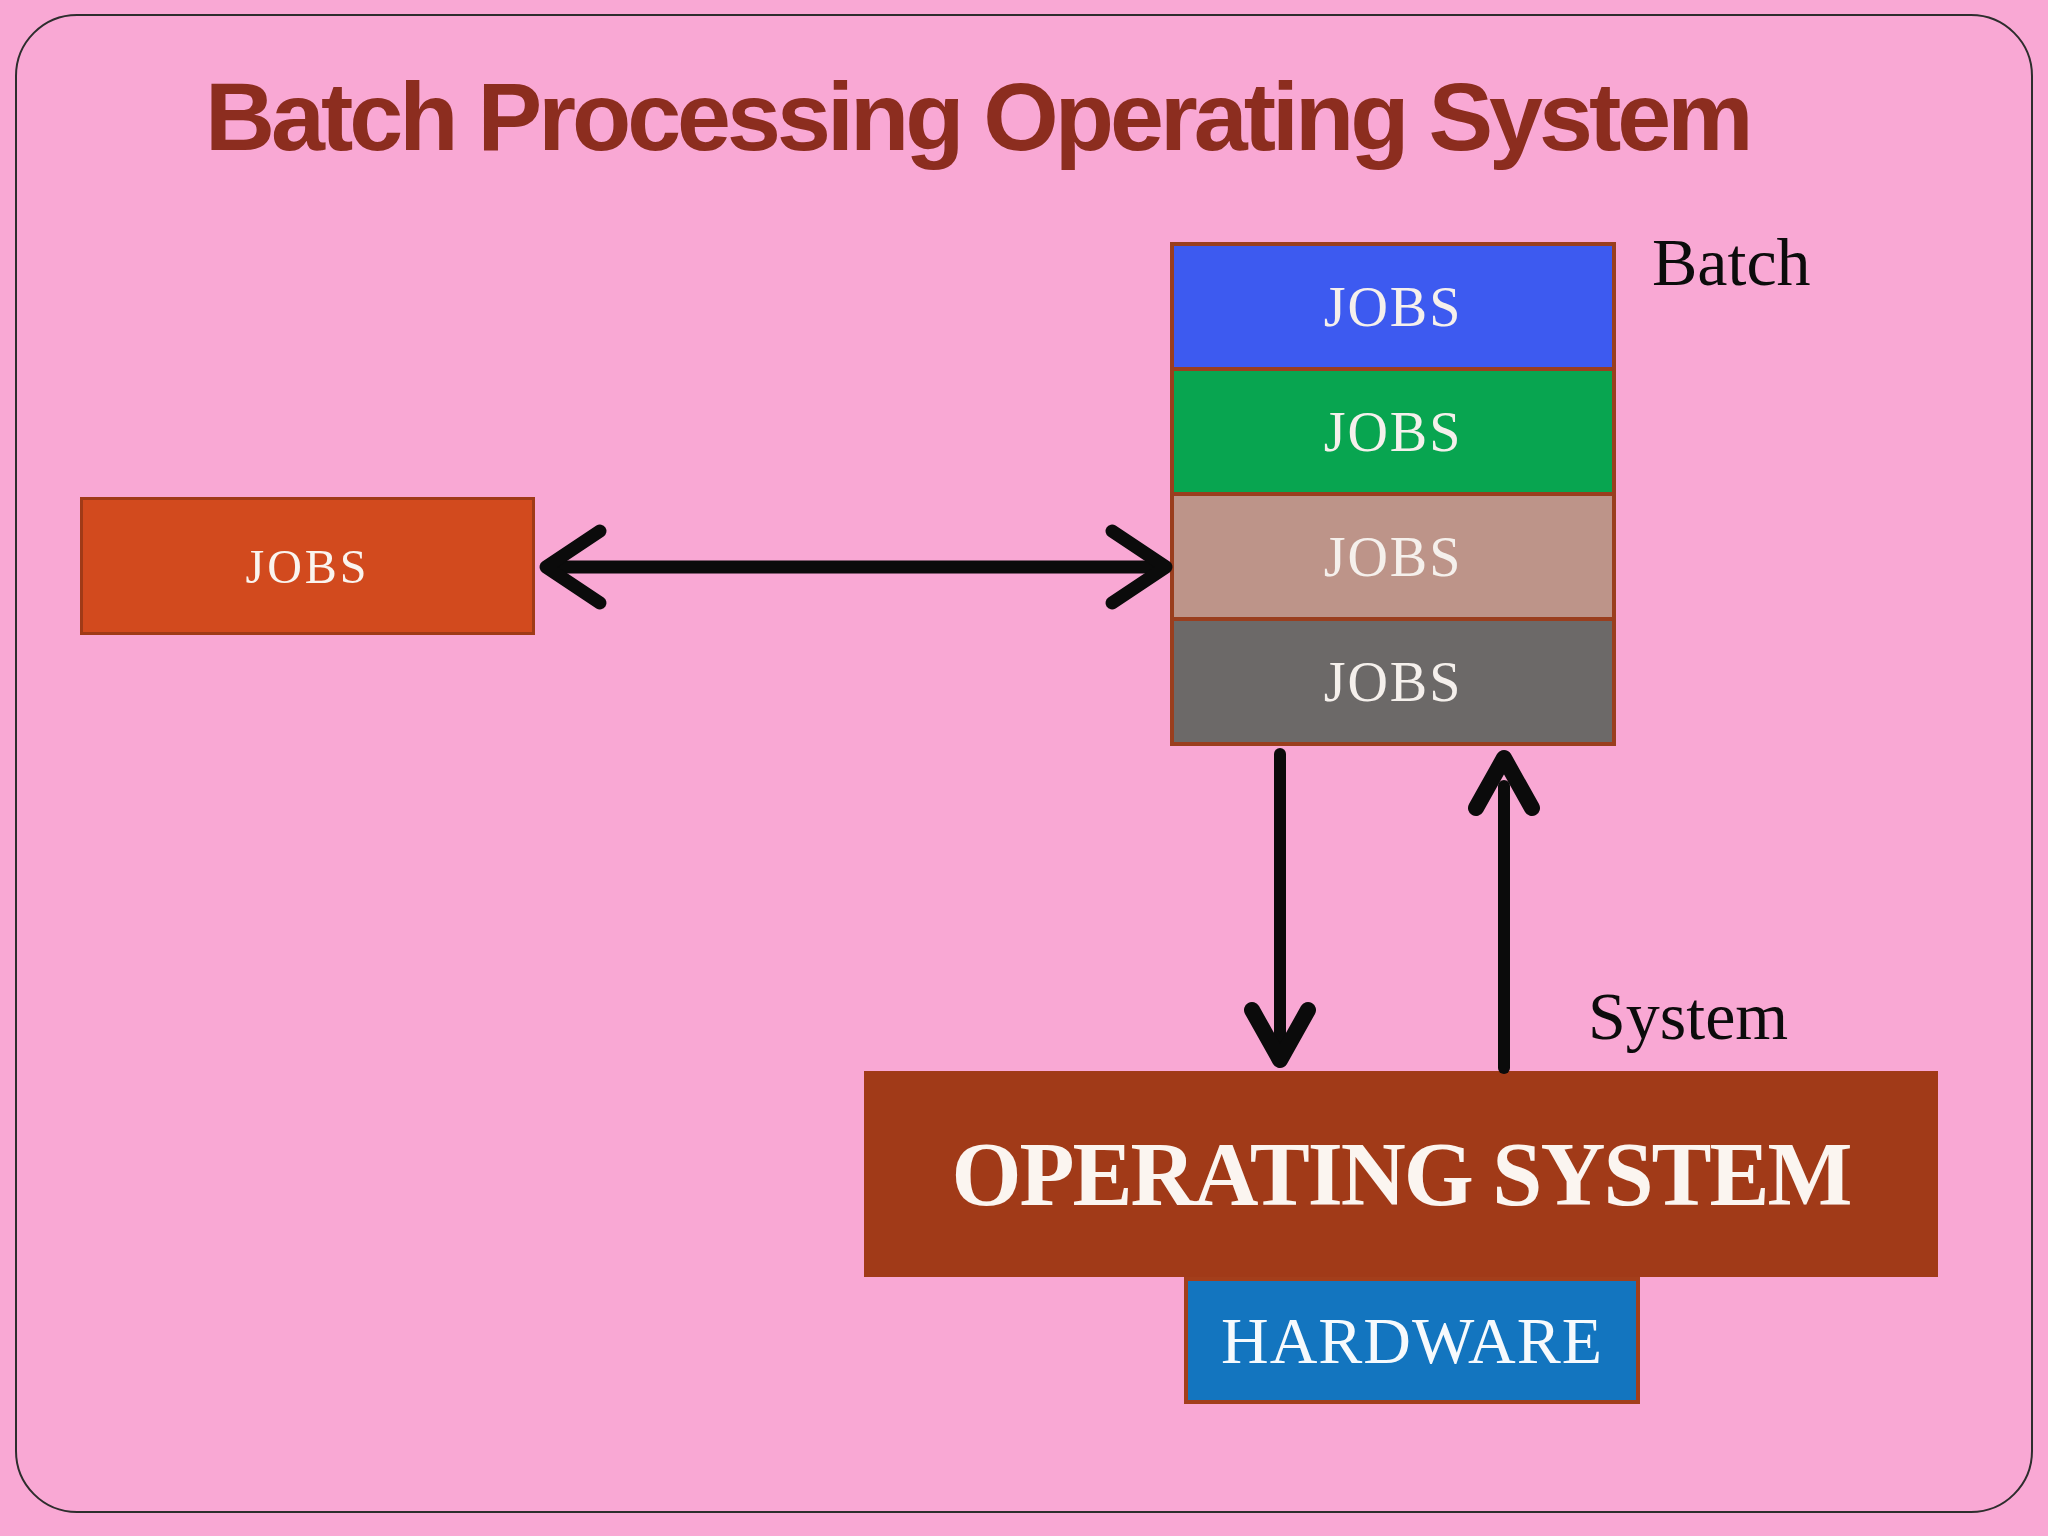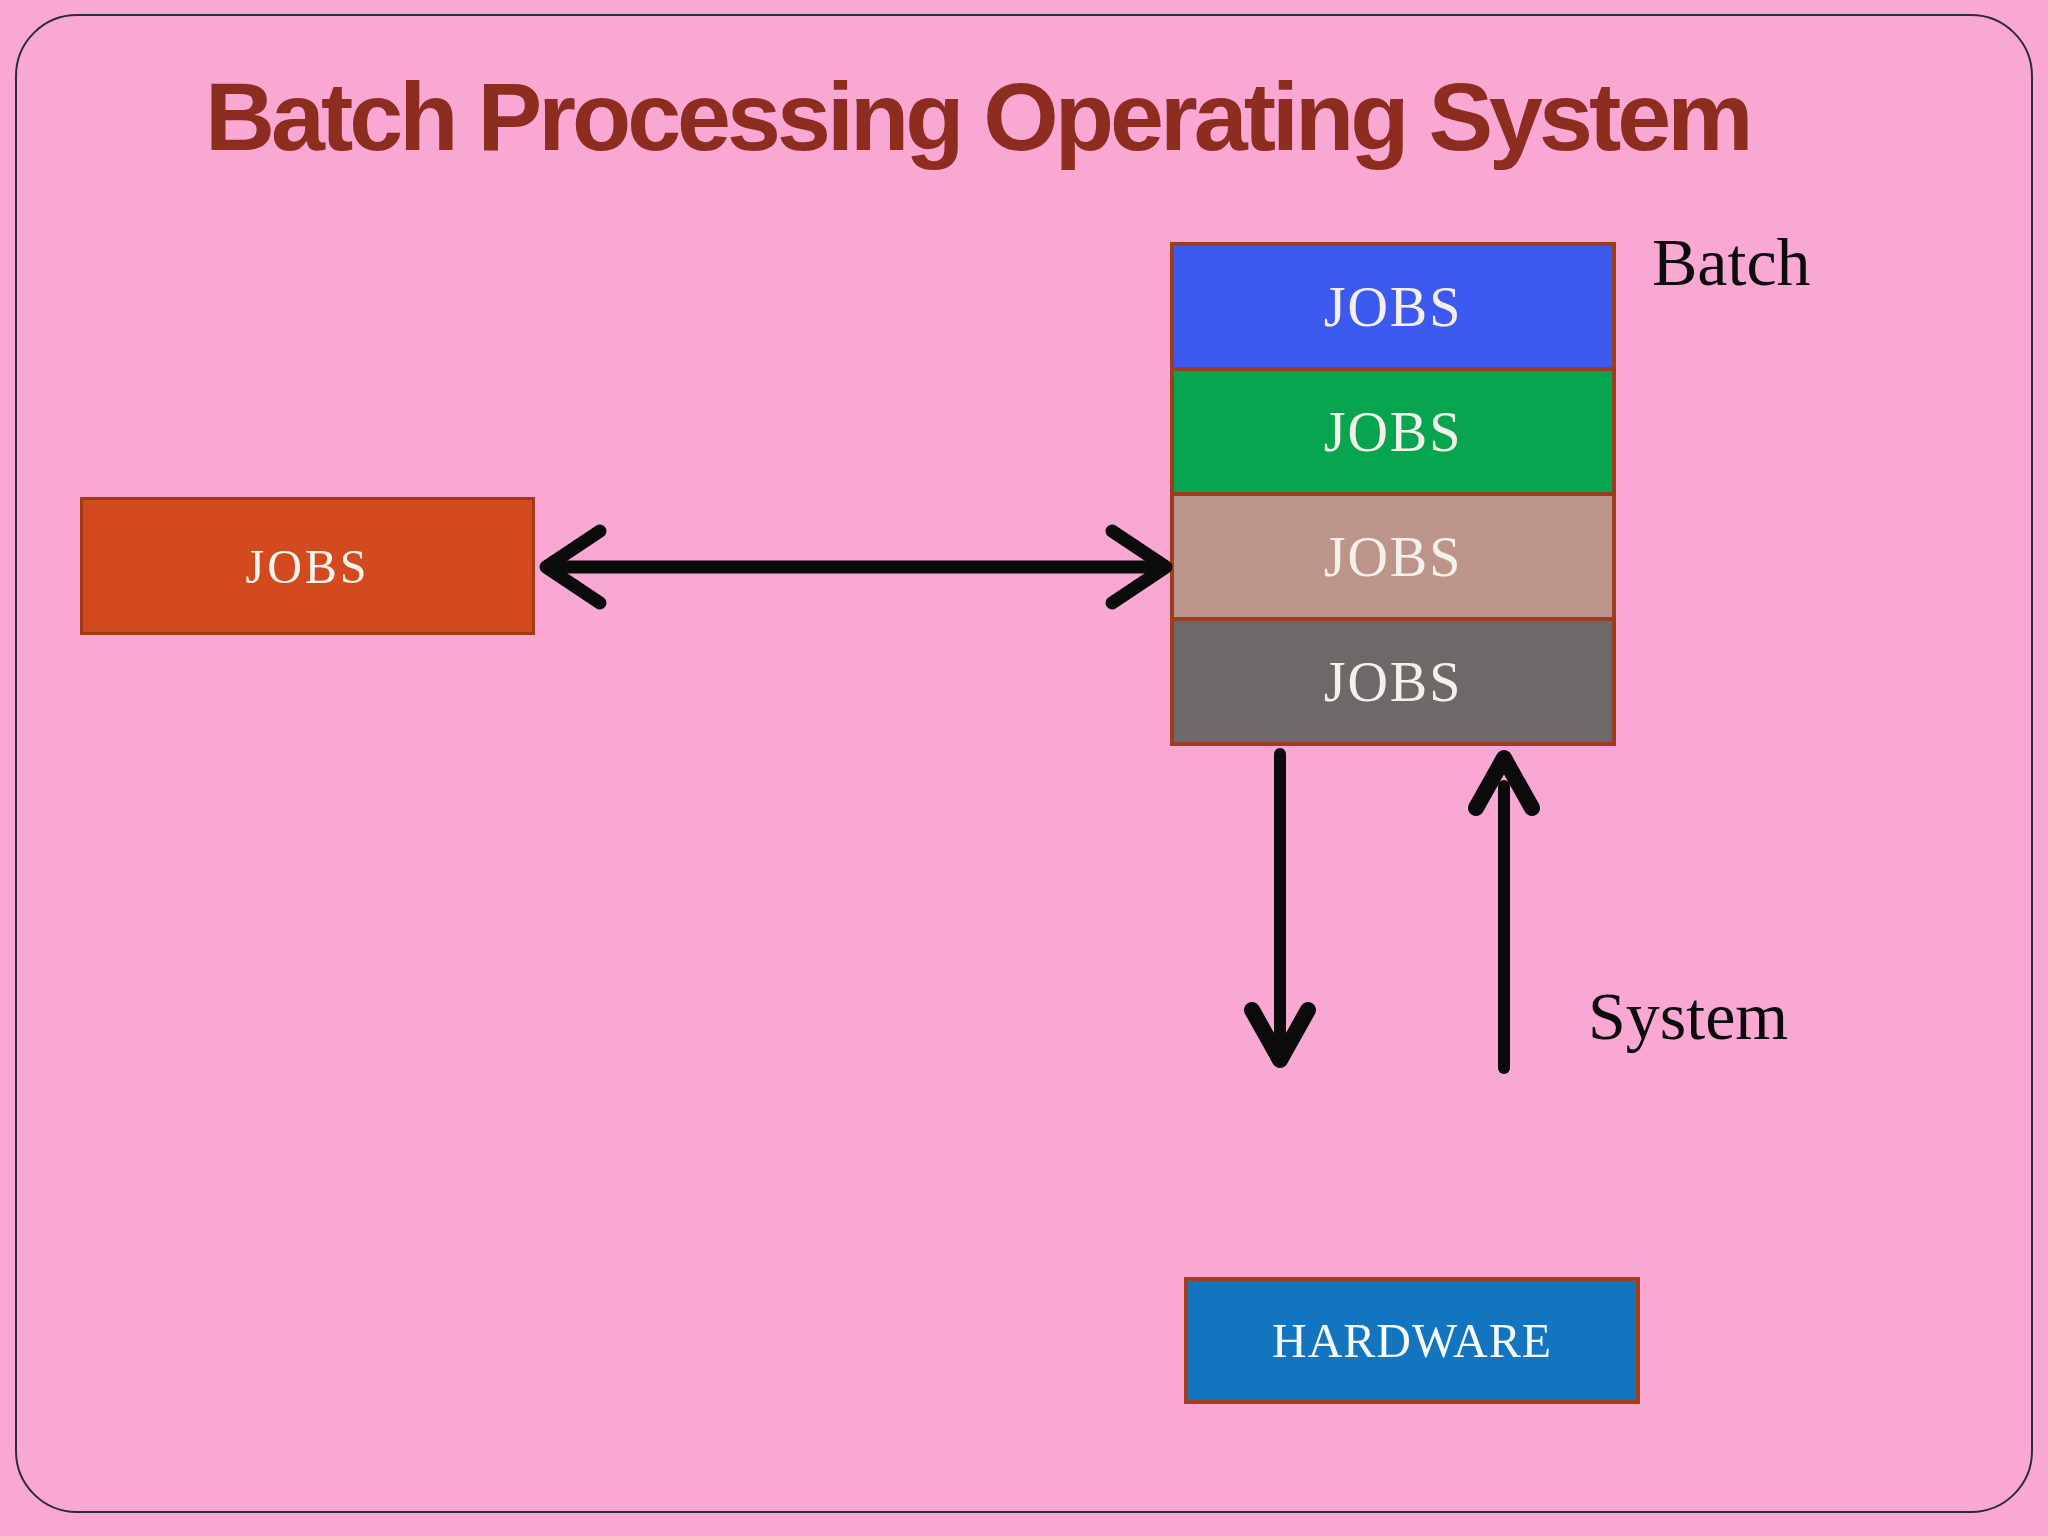--- a/index.html
+++ b/index.html
@@ -87,21 +87,21 @@
     white-space: nowrap;
   }
 
   .hw-box {
     position: absolute;
     left: 1184px; top: 1277px;
     width: 456px; height: 127px;
     border: 4px solid;
     box-sizing: border-box;
     display: flex; align-items: center; justify-content: center;
-    font-size: 48px;
+    font-size: 66px;
     letter-spacing: 1px;
     color: #f6fafd;
   }
 
   .arrow-layer {
     position: absolute;
     left: 0; top: 0;
     width: 2048px; height: 1536px;
     pointer-events: none;
   }
@@ -131,20 +131,23 @@
     </div>
     <div class="stack-item" style="background-color: rgb(108, 105, 104); border-color: rgb(154, 62, 30);">
       <span>JOBS</span>
     </div>
   </div>
 
   <p class="caption caption-batch">Batch</p>
 
   <p class="caption caption-monitor">System</p>
 
+  <div class="os-box" style="background-color: rgb(161, 58, 24);">
+    <span>OPERATING SYSTEM</span>
+  </div>
 
   <div class="hw-box" style="background-color: rgb(19, 117, 191); border-color: rgb(163, 62, 27);">
     <span>HARDWARE</span>
   </div>
 
   <svg class="arrow-layer" viewBox="0 0 2048 1536" xmlns="http://www.w3.org/2000/svg">
 
     <g fill="none" stroke-width="13" stroke-linecap="round" stroke-linejoin="round" style="stroke: rgb(11, 11, 11);">
       <line x1="560" y1="567" x2="1152" y2="567"></line>
       <path d="M 600 531 L 546 567 L 600 603"></path>

